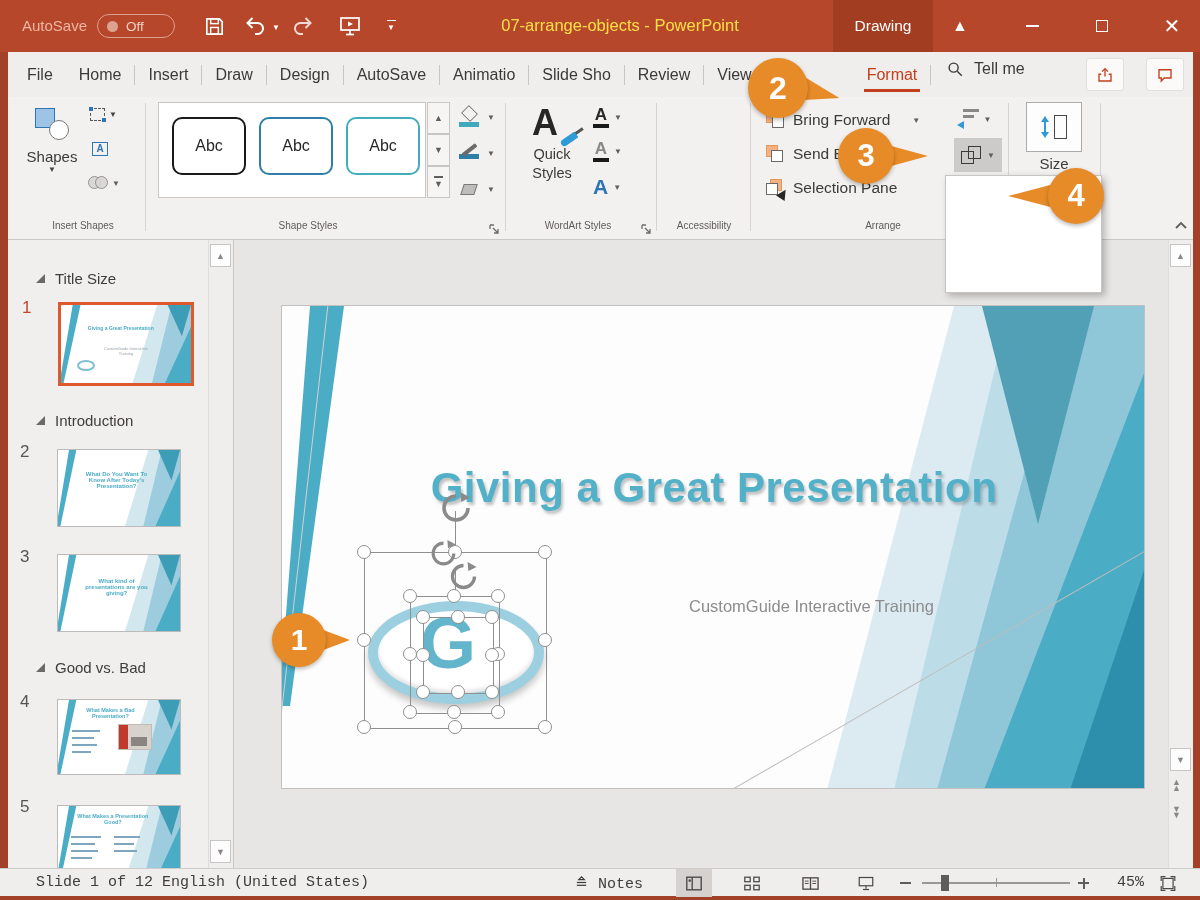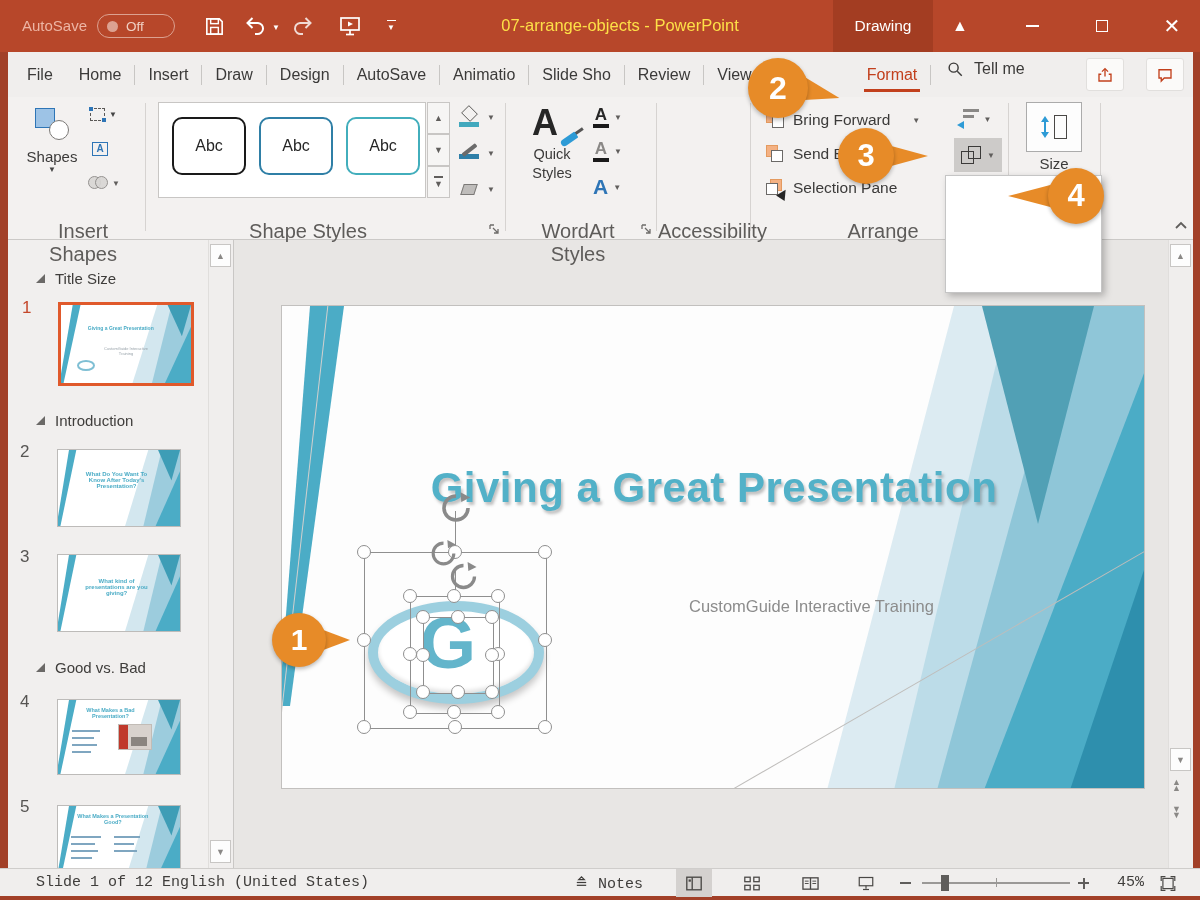--- a/index.html
+++ b/index.html
@@ -38,21 +38,21 @@
   .tsep{ width:1px; height:20px; background:#C8C6C4; align-self:center;}
   .tab.active{ color:#C2401D;}
   .tab.active::after{ content:""; position:absolute; left:10px; right:10px; bottom:5px; height:3px; background:#C2401D;}
   #tab-spacer{ width:88px;}
   #tellme{ left:946px; top:60px; display:flex; align-items:center; gap:10px; font-size:16px; color:#3B3A39; z-index:4;}
   .side-btn{ top:58px; width:38px; height:33px; background:#FBFAF9; border:1px solid #E1DFDD; border-radius:3px; display:flex; align-items:center; justify-content:center; z-index:4;}
 
   
   #ribbon{ left:8px; top:97px; width:1185px; height:143px; background:#F3F1F0; border-bottom:1px solid #CBC9C7; z-index:3;}
   .gdiv{ position:absolute; top:6px; width:1px; height:128px; background:#D6D3D1;}
-  .glabel{ position:absolute; top:123px; font-size:20px; color:#5E5C5A; text-align:center;}
+  .glabel{ position:absolute; top:123px; font-size:10px; color:#5E5C5A; text-align:center;}
   .launcher{ position:absolute; top:124px; width:13px; height:13px;}
   .caret{ font-size:8px; color:#444; }
   .caret-gray{ font-size:8px; color:#605E5C;}
 
   
   #shapes-btn{ left:16px; top:7px; width:56px; height:112px; display:flex; flex-direction:column; align-items:center;}
   #shapes-ico{ position:relative; width:34px; height:32px; margin-top:4px;}
   #shapes-sq{ position:absolute; left:0; top:0; width:20px; height:20px; background:#9DC3E6; border:1.5px solid #2E75B6;}
   #shapes-ci{ position:absolute; right:0; bottom:0; width:20px; height:20px; border-radius:50%; background:#fff; border:1.5px solid #7B7977;}
   #shapes-btn .lbl{ font-size:15px; color:#3B3A39; margin-top:8px;}

